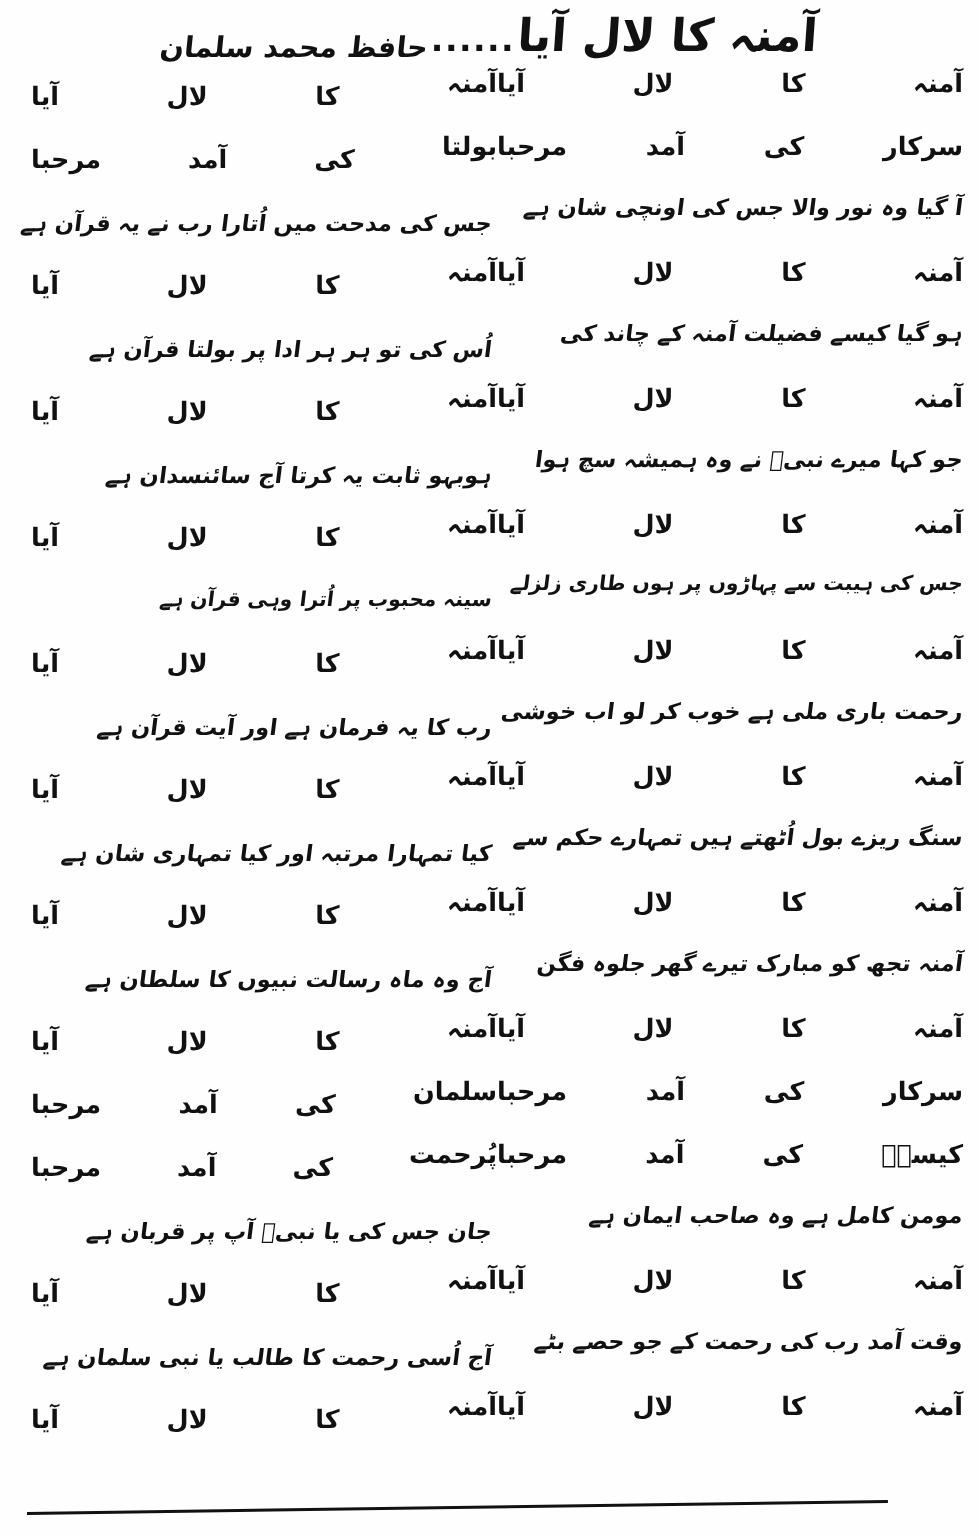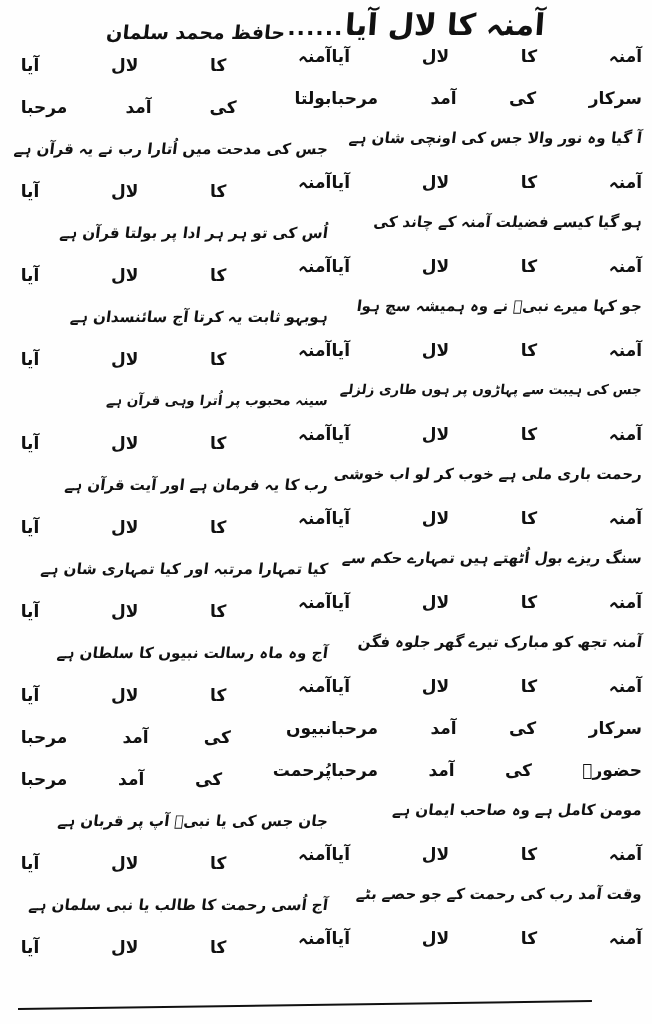--- a/index.html
+++ b/index.html
@@ -362,32 +362,32 @@
   <div class="marhaba">
     <span class="half">
       <span class="half-inner">
         <span class="w">سرکار</span>
         <span class="w">کی</span>
         <span class="w">آمد</span>
         <span class="w">مرحبا</span>
       </span>
     </span><span class="half">
       <span class="half-inner">
-        <span class="w">نبیوں</span>
+        <span class="w">سلمان</span>
         <span class="w drop">کی</span>
         <span class="w drop">آمد</span>
         <span class="w drop">مرحبا</span>
       </span>
     </span>
   </div>
 
   <div class="marhaba">
     <span class="half">
       <span class="half-inner">
-        <span class="w">حضورؐ</span>
+        <span class="w">کیسےؐ</span>
         <span class="w">کی</span>
         <span class="w">آمد</span>
         <span class="w">مرحبا</span>
       </span>
     </span><span class="half">
       <span class="half-inner">
         <span class="w">پُرحمت</span>
         <span class="w drop">کی</span>
         <span class="w drop">آمد</span>
         <span class="w drop">مرحبا</span>

